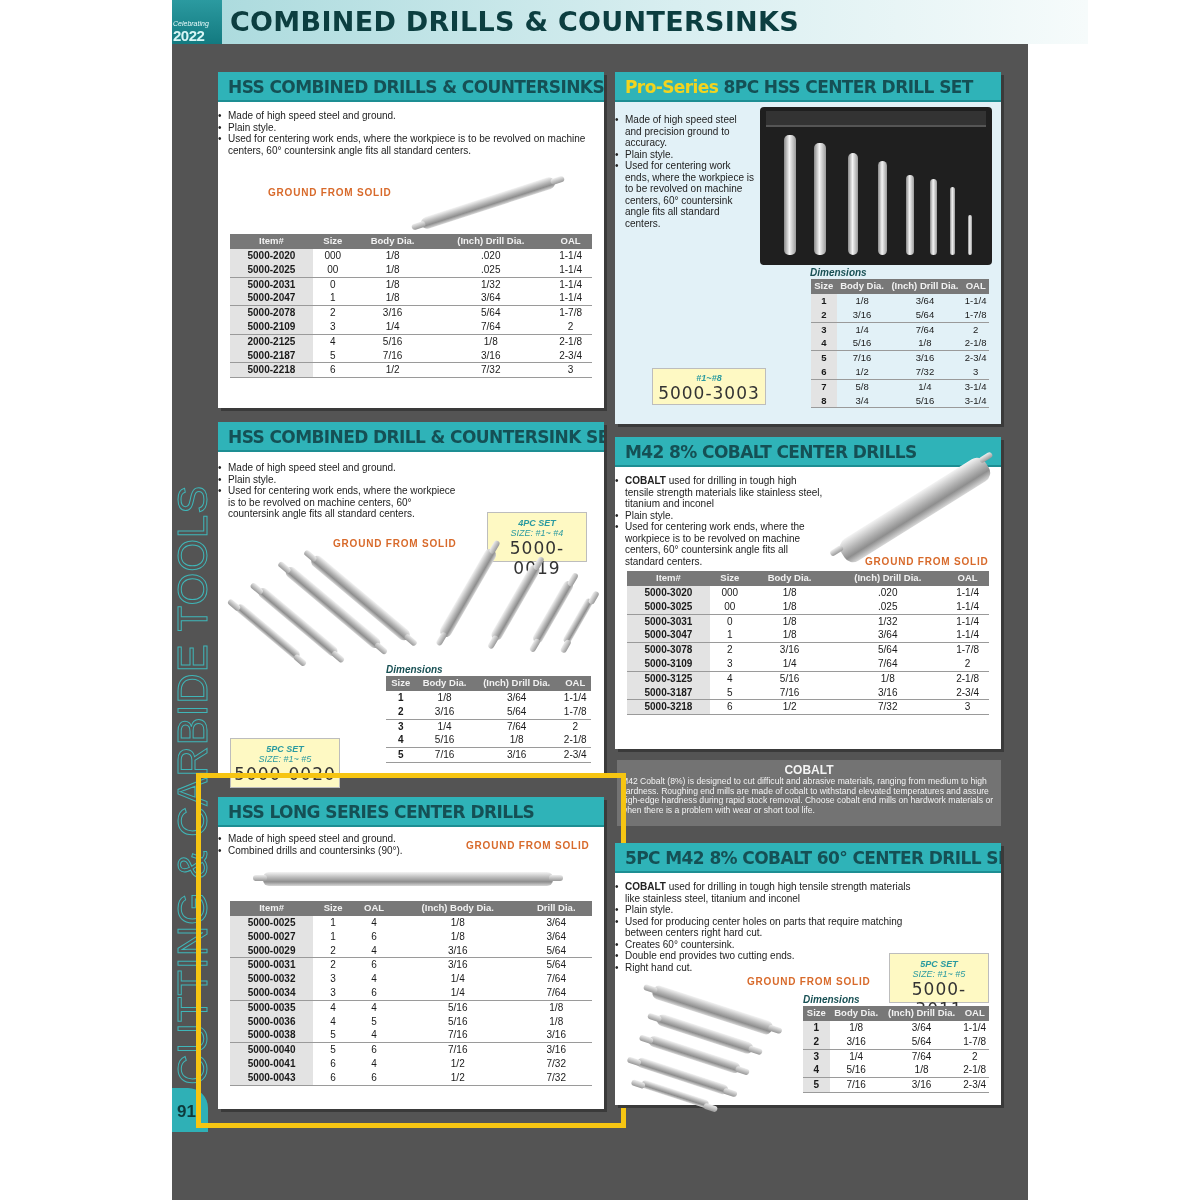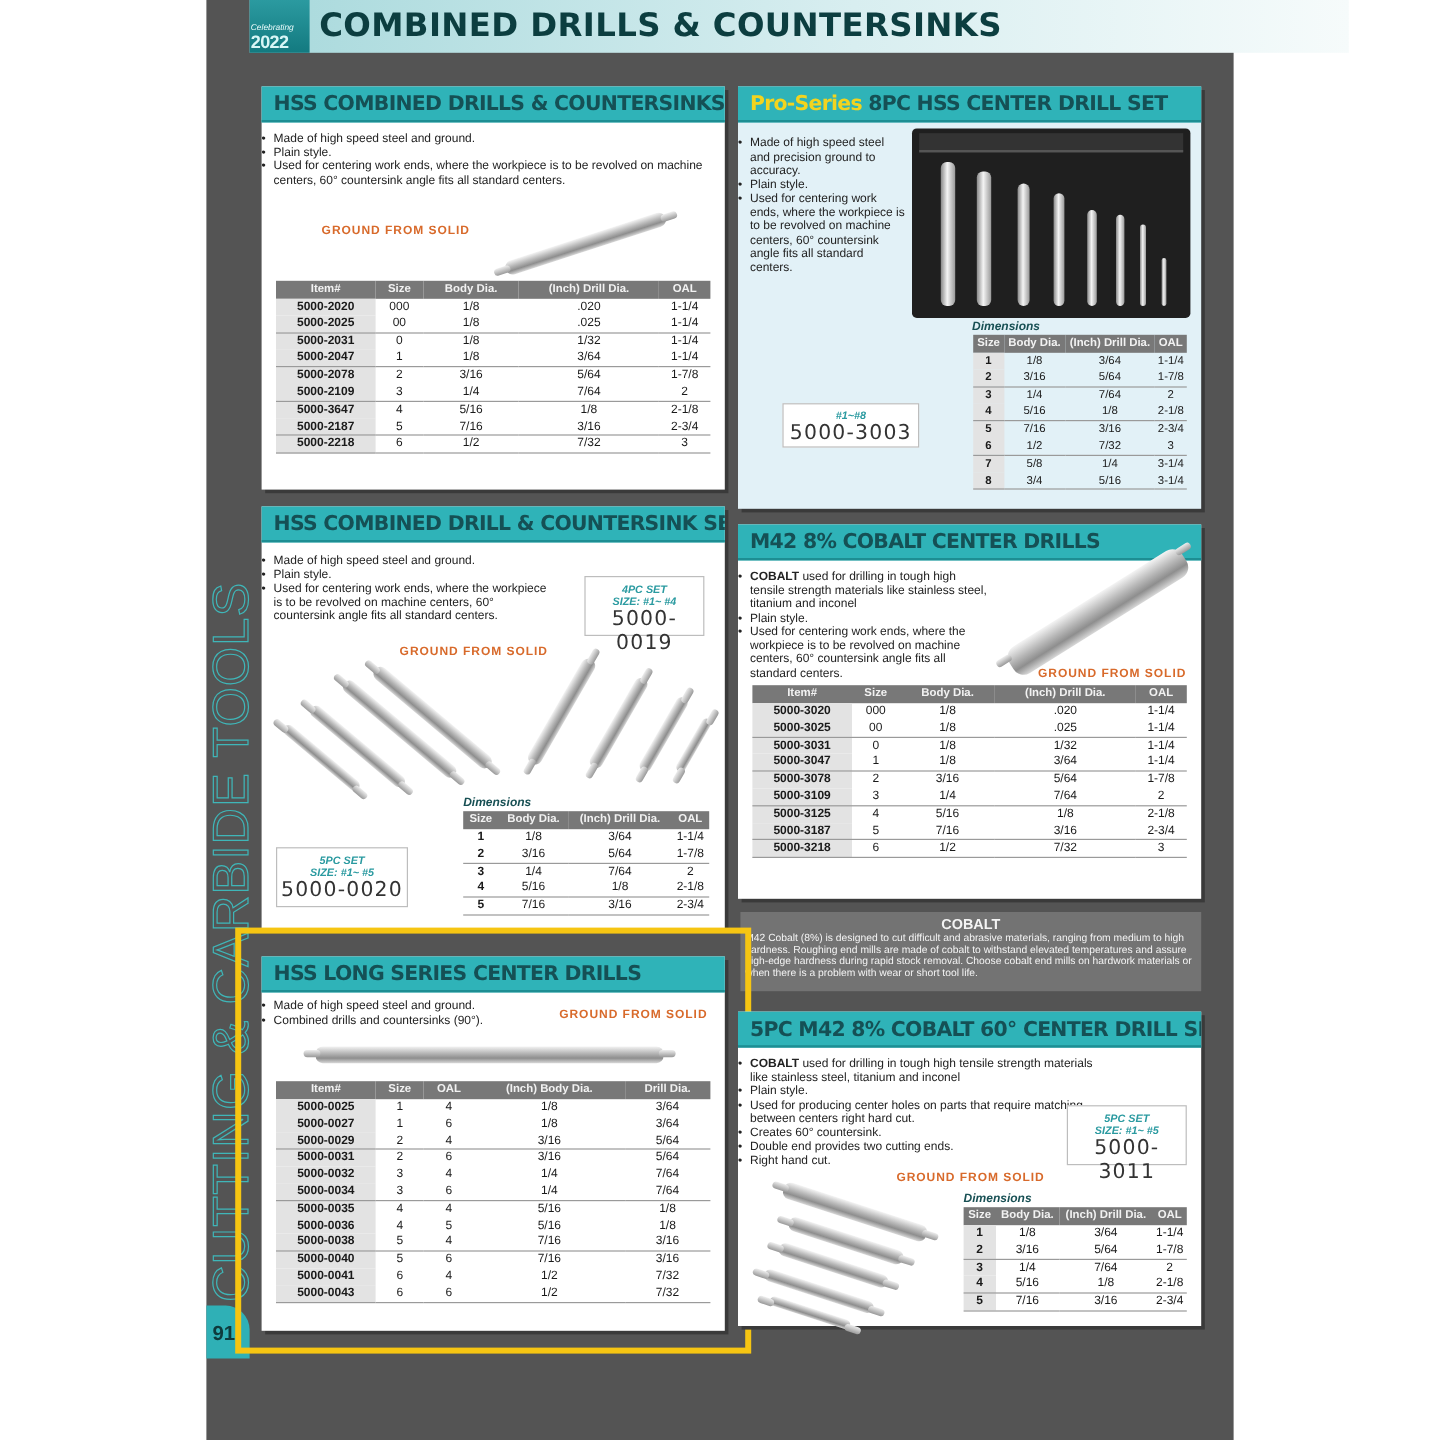--- a/index.html
+++ b/index.html
@@ -3,21 +3,21 @@
 <meta charset="utf-8">
 <style>
   * { box-sizing: border-box; margin: 0; padding: 0; }
   html, body { width: 1200px; height: 1200px; background: #ffffff; overflow: hidden; }
   body { position: relative; font-family: "Liberation Sans", sans-serif; color: #222; }
 
   .page { position: absolute; left: 172px; top: 0; width: 856px; height: 1200px; background: #545454; }
 
   
   .header { position: absolute; left: 172px; top: 0; width: 916px; height: 44px;
-    background: linear-gradient(90deg, #a8d9dc 0%, #d8eef0 55%, #f6fbfb 100%); margin-left: 36px; }
+    background: linear-gradient(90deg, #a8d9dc 0%, #d8eef0 55%, #f6fbfb 100%); }
   .header-badge { position: absolute; left: 0; top: 0; width: 50px; height: 44px;
     background: linear-gradient(180deg, #2b9aa0, #137a80); color: #e9fbfb; }
   .header-badge .b1 { position: absolute; left: 1px; top: 20px; font-size: 7px; font-style: italic; }
   .header-badge .b2 { position: absolute; left: 1px; top: 27px; font-size: 15px; font-weight: bold; letter-spacing: -0.5px; color: #d8f6f6; }
   .header-title { position: absolute; left: 58px; top: 6px; font-size: 27px; font-weight: bold;
     color: #0c3e40; letter-spacing: 0.3px; font-family: "DejaVu Sans", sans-serif; }
 
   
   .side-text { position: absolute; left: 170px; top: 1085px; width: 560px; height: 46px;
     transform-origin: 0 0; transform: rotate(-90deg);
@@ -45,23 +45,23 @@
   table.dt { position: absolute; border-collapse: collapse; font-size: 10px; }
   table.dt th { background: #787878; color: #f2f2f2; font-weight: bold; font-size: 9.5px; line-height: 10px;
     vertical-align: bottom; padding: 2px 3px 3px; text-align: center; }
   table.dt td { text-align: center; line-height: 13.8px; padding: 0 2px; color: #1a1a1a; }
   table.dt td.item { background: #e3e3e3; font-weight: bold; }
   table.dt td.sz { font-weight: bold; }
   table.dt tr.sep td { border-bottom: 1.5px solid #9a9a9a; }
   table.dt tr.last td { border-bottom: 1.5px solid #9a9a9a; }
   .dimlabel { position: absolute; font-size: 10px; font-weight: bold; font-style: italic; color: #185054; }
 
-  .setbox { position: absolute; background: #ffffff; border: 1px solid #bdbdbd; text-align: center; }
+  .setbox { position: absolute; background: #fef9c3; border: 1px solid #bdbdbd; text-align: center; margin-top: 32px; }
   .setbox .s1 { font-size: 9px; font-style: italic; font-weight: bold; color: #2a9aa0; line-height: 10px; }
-  .setbox .s2 { font-size: 9px; font-style: italic; font-weight: bold; color: #2a9aa0; line-height: 10px; }
+  .setbox .s2 { font-size: 9px; font-style: italic; font-weight: normal; color: #2a9aa0; line-height: 10px; }
   .setbox .num { font-size: 17px; color: #333; letter-spacing: 1px; line-height: 20px; font-family: "DejaVu Sans", sans-serif; }
 
   
   .drill { position: absolute; height: 12px; border-radius: 6px;
     background: linear-gradient(180deg, #f4f4f4 0%, #b8b8b8 40%, #8e8e8e 70%, #d8d8d8 100%); }
   .drill::before, .drill::after { content: ""; position: absolute; top: 3px; width: 14px; height: 6px; border-radius: 3px;
     background: linear-gradient(180deg, #eee, #999); }
   .drill::before { left: -10px; }
   .drill::after { right: -10px; }
 
@@ -151,21 +151,21 @@
           <td>1-7/8</td>
         </tr>
         <tr class="sep">
           <td class="item">5000-2109</td>
           <td>3</td>
           <td>1/4</td>
           <td>7/64</td>
           <td>2</td>
         </tr>
         <tr>
-          <td class="item">5000-3647</td>
+          <td class="item">2000-2125</td>
           <td>4</td>
           <td>5/16</td>
           <td>1/8</td>
           <td>2-1/8</td>
         </tr>
         <tr class="sep">
           <td class="item">5000-2187</td>
           <td>5</td>
           <td>7/16</td>
           <td>3/16</td>

